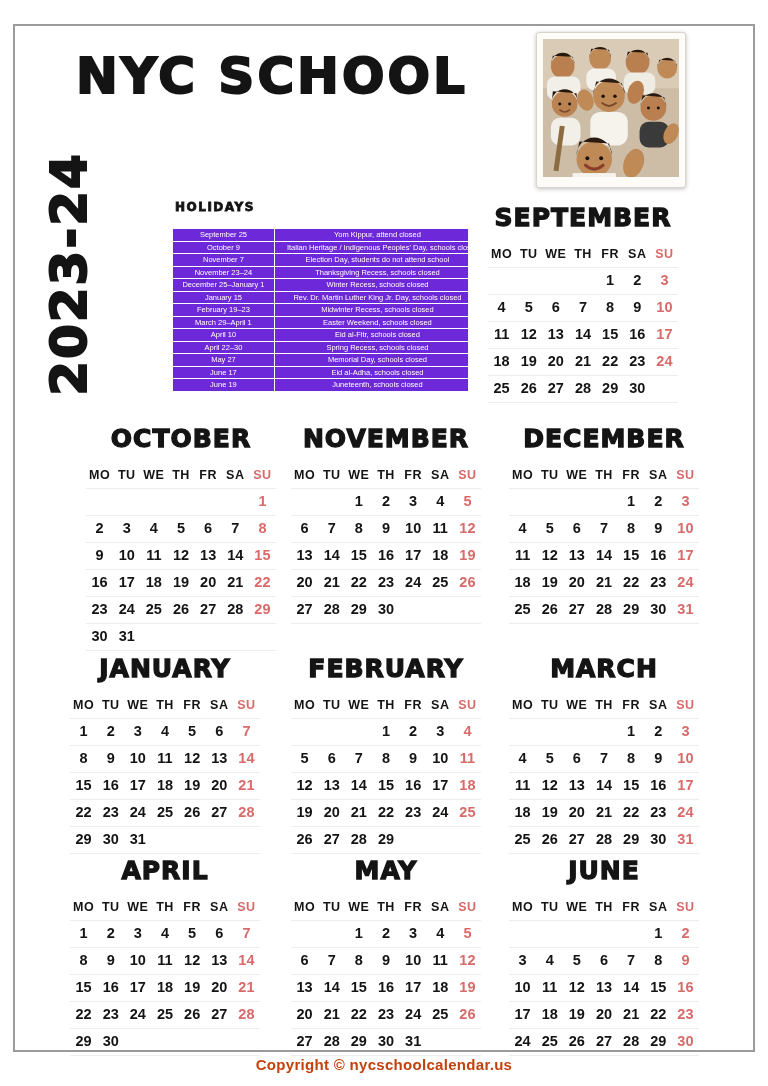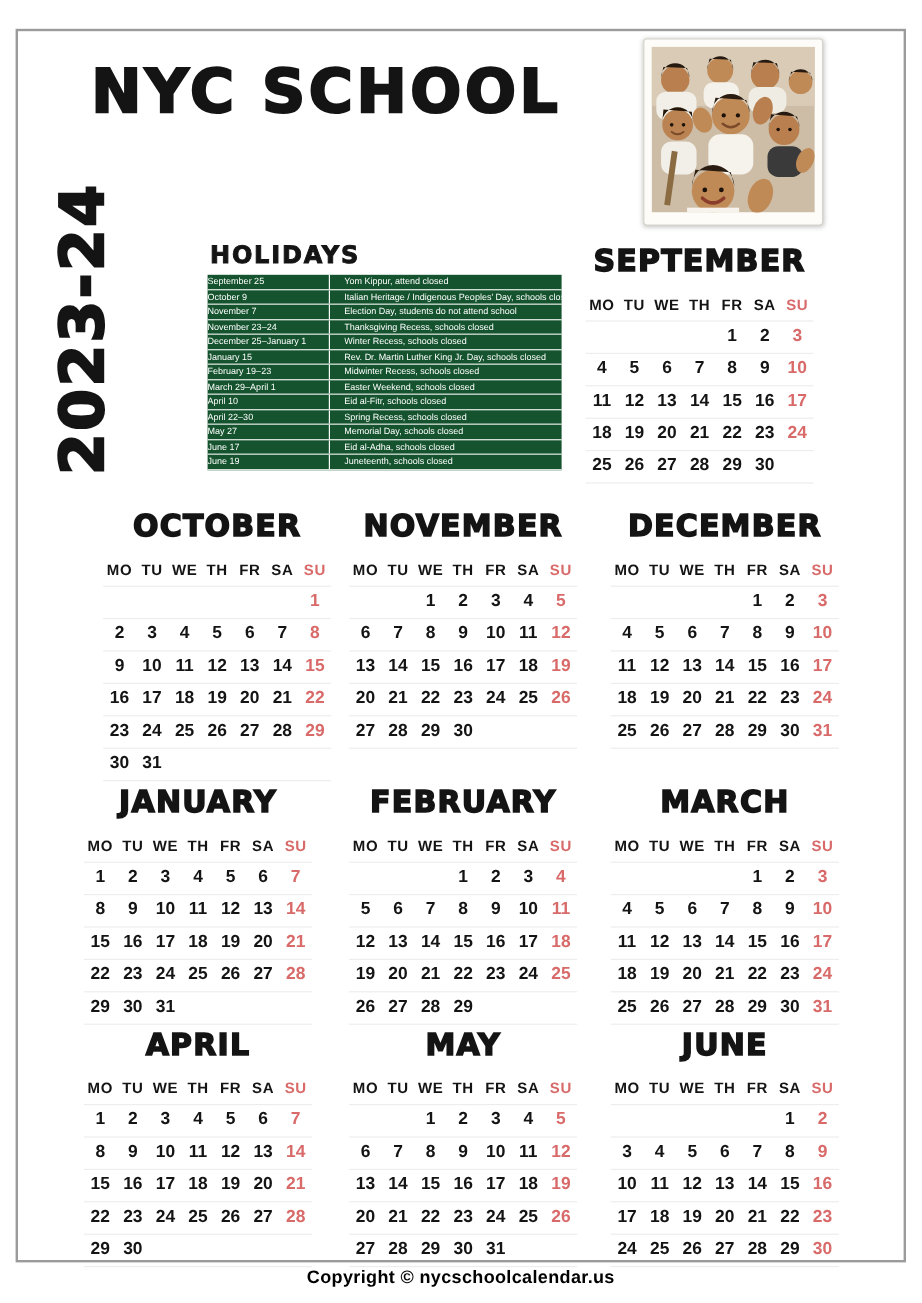--- a/index.html
+++ b/index.html
@@ -16,42 +16,42 @@
   .year-label { position:absolute; left:40px; top:400px; width:252px; text-align:center;
     transform:rotate(-90deg); transform-origin:0 0; font-family:"DejaVu Sans",sans-serif;
     font-weight:bold; font-size:50px; letter-spacing:2px; -webkit-text-stroke:2px #141414; }
 
   .photo-frame { position:absolute; left:536px; top:32px; width:150px; height:156px;
     background:#fdfcf8; border:1px solid #d8d4cc; border-radius:3px; padding:6px 6px 10px 6px;
     box-shadow:0 1px 4px rgba(0,0,0,0.25); }
   .photo-frame svg { display:block; width:100%; height:100%; }
 
   .holidays-heading { position:absolute; left:175px; top:200px; font-family:"DejaVu Sans",sans-serif;
-    font-weight:bold; font-size:20px; letter-spacing:1.5px; -webkit-text-stroke:0.8px #141414; }
+    font-weight:bold; font-size:12px; letter-spacing:1.5px; -webkit-text-stroke:0.8px #141414; }
 
   .holidays-table { position:absolute; left:173px; top:229px; width:295px; }
-  .holiday-row { display:flex; background:#14532d; border-bottom:1px solid #ffffff;
-    color:#ffffff; font-size:7.5px; line-height:11.5px; height:12.5px; text-align:left;gap:12px; }
+  .holiday-row { display:flex; background:#6d28d9; border-bottom:1px solid #ffffff;
+    color:#ffffff; font-size:7.5px; line-height:11.5px; height:12.5px; text-align:center;gap:12px; }
   .holiday-date { width:36%; border-right:1px solid #ffffff; overflow:hidden; white-space:nowrap; }
   .holiday-desc { width:64%; overflow:hidden; white-space:nowrap; }
 
   .month { position:absolute; width:190px; }
   .month-title { text-align:center; font-family:"DejaVu Sans",sans-serif; font-weight:bold;
     font-size:25px; letter-spacing:1px; -webkit-text-stroke:1.3px #141414; margin-bottom:12px; }
   .day-header-row, .week-row { display:grid; grid-template-columns:repeat(7,1fr);
     border-bottom:1px solid #ededed; }
   .day-header-row { padding:3px 0 6px 0; }
   .week-row { padding:4px 0 6px 0; }
   .day-cell { text-align:center; font-weight:bold; }
   .day-cell.hdr { font-size:12.5px; letter-spacing:0.5px; }
   .day-cell.num { font-size:14.5px; }
   .sun { color:#d96a6a; }
 
   .footer { position:absolute; left:0; top:1056px; width:768px; text-align:center;
-    font-weight:bold; font-size:15px; letter-spacing:0.3px; color:#000000; }
+    font-weight:bold; font-size:15px; letter-spacing:0.3px; color:#c2410c; }
 </style>
 </head>
 <body>
 
 <div class="canvas">
   <div class="page-border"></div>
 
   <div class="main-title">NYC SCHOOL</div>
 
   <div class="year-label">2023-24</div>

